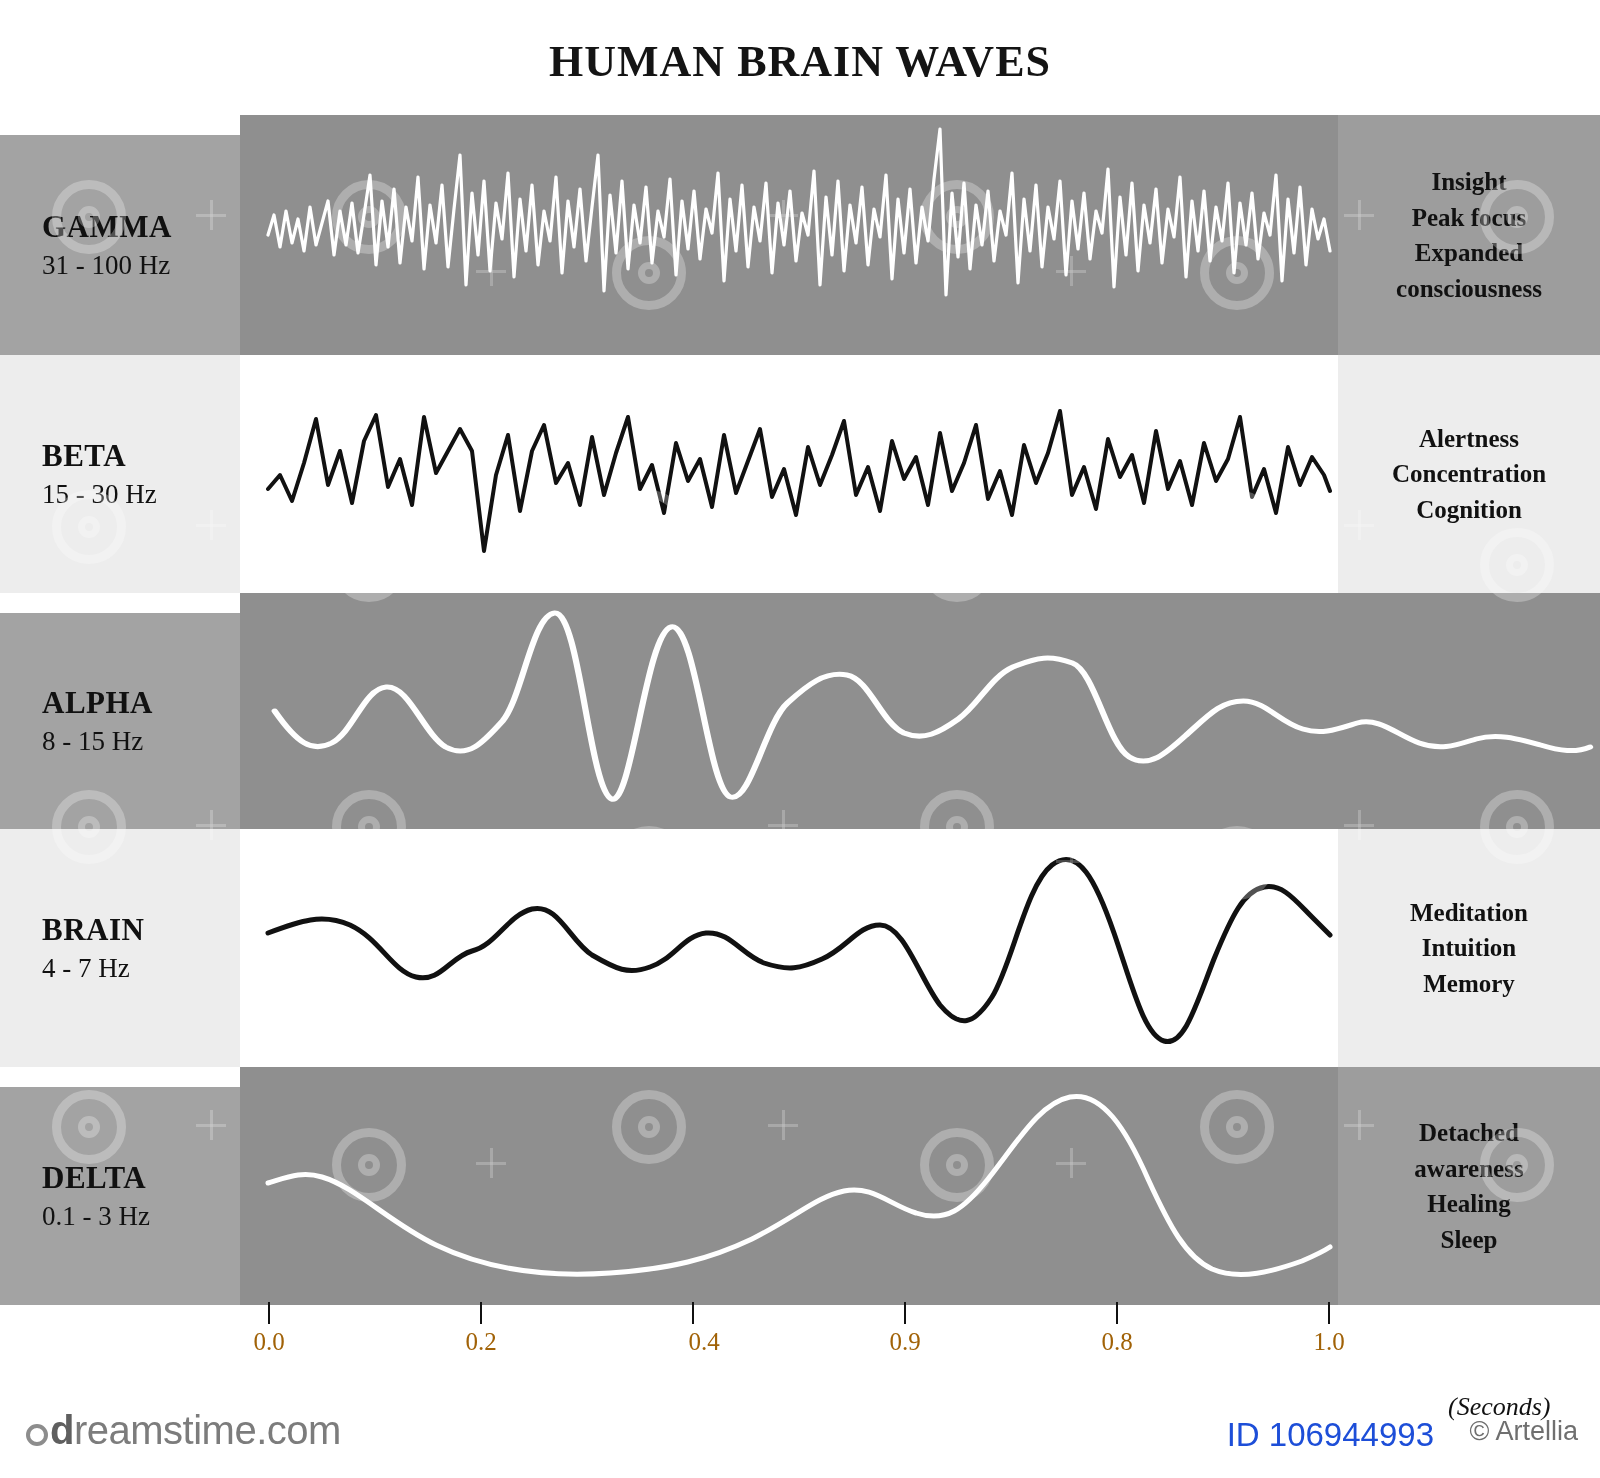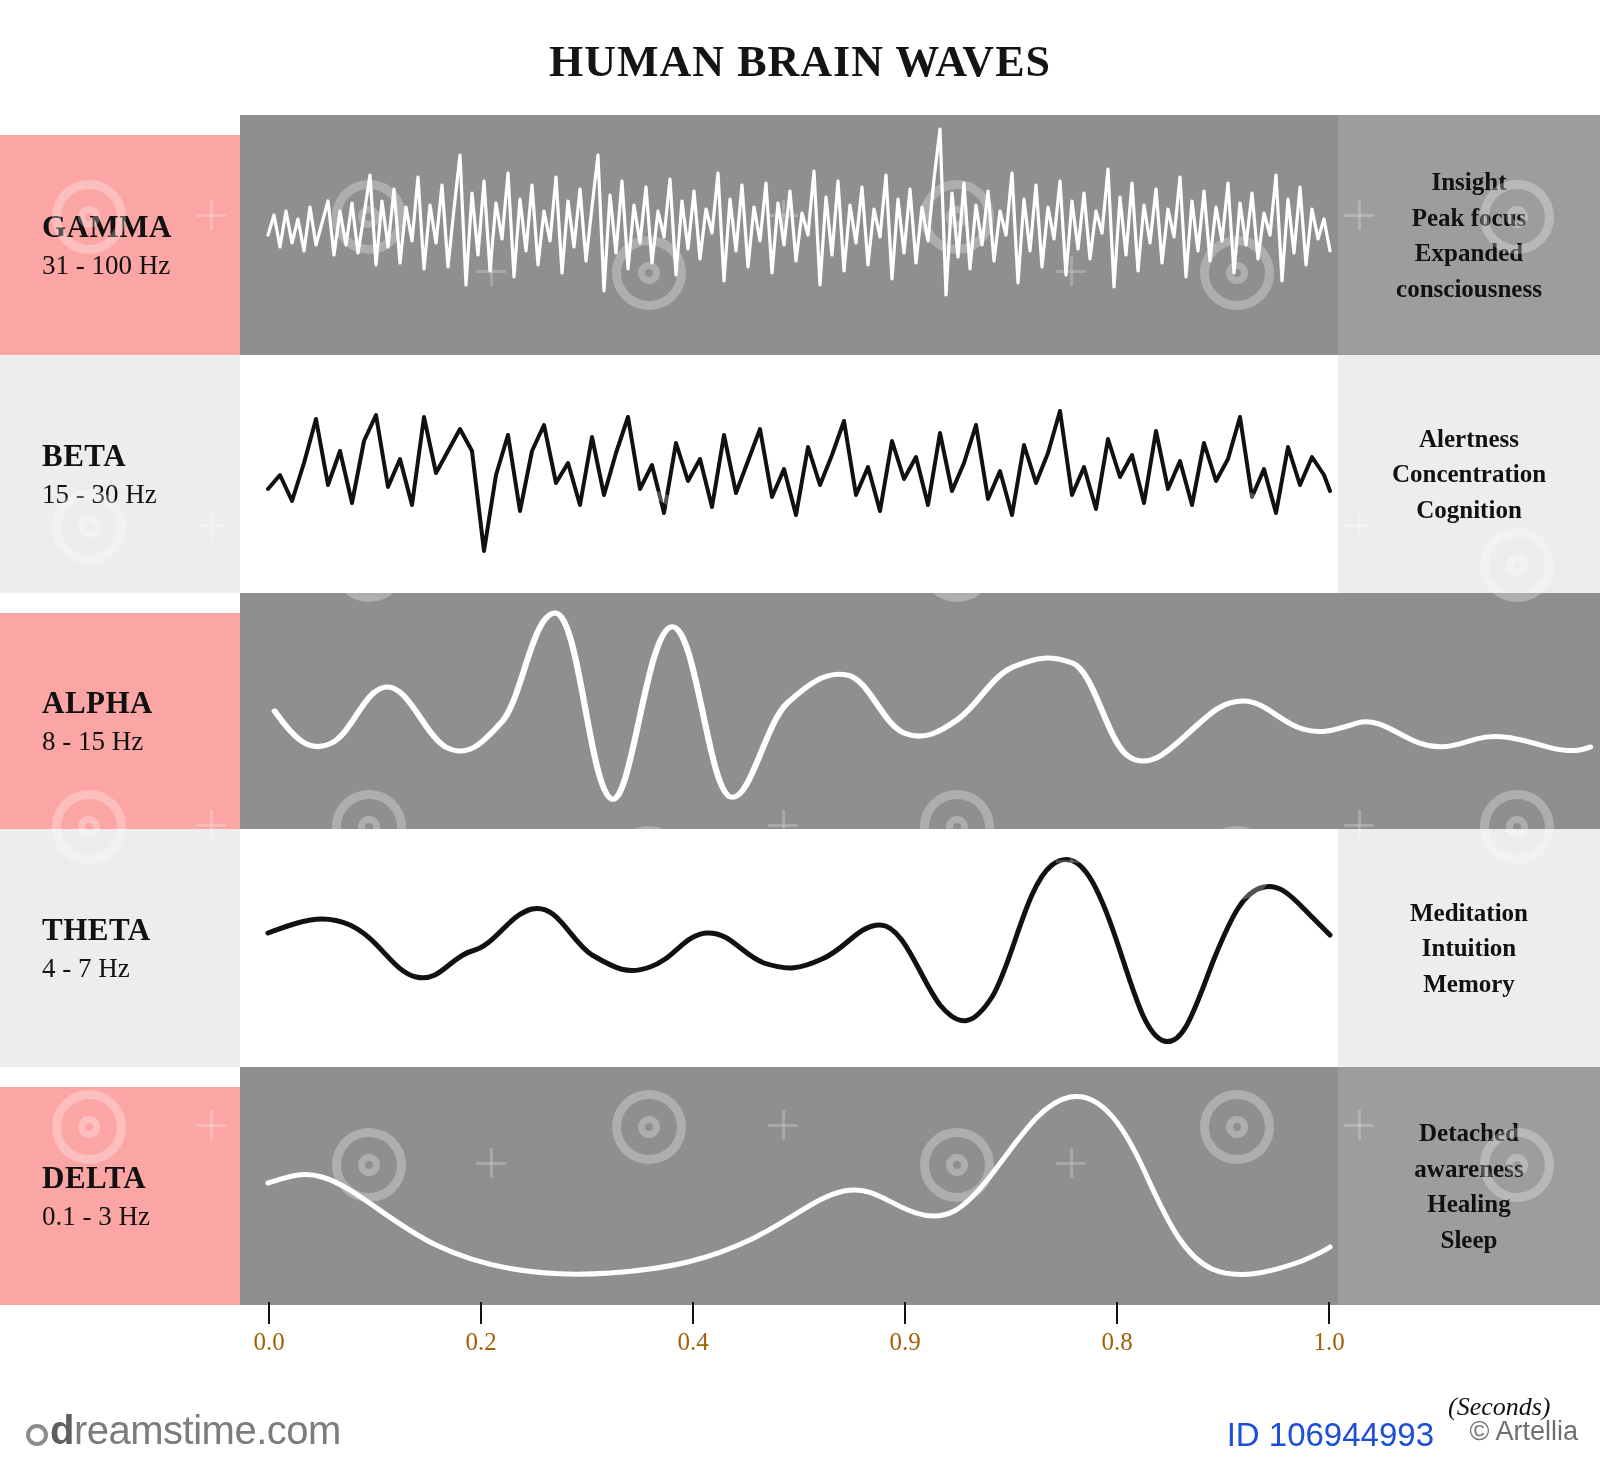--- a/index.html
+++ b/index.html
@@ -100,21 +100,21 @@
   }
   .band-desc div {
     font-size: 25px;
     font-weight: bold;
     color: #111111;
     line-height: 1.42;
     text-align: left;
   }
 
   
-  .shade-dark .band-label { background: #fca5a5; margin-top: 20px; }
+  .shade-dark .band-label { background: #a3a3a3; margin-top: 20px; }
   .shade-dark .band-wave  { background: #8f8f8f; }
   .shade-dark .band-desc  { background: #9d9d9d; }
 
   .shade-light .band-label { background: #ededed; }
   .shade-light .band-wave  { background: #ffffff; }
   .shade-light .band-desc  { background: #ededed; }
 
   
   .axis {
     position: absolute;
@@ -279,21 +279,21 @@
       </div>
       <div class="band-wave">
         <svg viewBox="0 0 1098 236" preserveAspectRatio="none">
           <path fill="none" stroke="#ffffff" stroke-width="5" stroke-linecap="round" stroke-linejoin="round" d="M28,118 C46,150 58,160 74,150 C92,138 100,96 118,94 C136,92 148,140 166,154 C184,166 196,150 212,128 C228,104 236,22 254,20 C274,18 282,196 300,206 C316,214 328,40 348,34 C368,28 378,198 396,204 C412,210 424,130 442,110 C458,92 472,78 490,82 C508,86 518,130 536,140 C552,148 564,140 580,126 C596,112 606,84 624,74 C644,64 654,62 672,70 C690,78 700,150 718,164 C734,176 748,160 764,142 C782,122 792,108 810,108 C828,108 840,130 858,136 C874,142 886,136 902,130 C920,124 934,142 952,150 C970,158 982,152 998,146 C1016,140 1032,146 1050,152 C1066,158 1078,160 1090,154"></path>
         </svg>
       </div>
     </div>
 
     <div class="band-row shade-light" style="top:714px;height:238px;">
       <div class="band-label">
-        <div class="band-name">THETA</div>
+        <div class="band-name">BRAIN</div>
         <div class="band-freq">4 - 7 Hz</div>
       </div>
       <div class="band-wave">
         <svg viewBox="0 0 1098 238" preserveAspectRatio="none">
           <path fill="none" stroke="#111111" stroke-width="5" stroke-linecap="round" stroke-linejoin="round" d="M28,104 C60,92 82,84 110,96 C140,110 152,142 176,148 C200,154 210,128 232,122 C256,116 268,86 292,80 C318,74 330,112 352,126 C376,140 388,146 410,138 C434,130 444,106 466,104 C490,102 502,126 524,134 C548,142 560,140 582,130 C606,120 618,96 640,96 C664,96 680,150 700,176 C720,200 734,196 752,168 C772,136 786,56 812,36 C838,16 856,52 874,104 C892,156 904,206 924,212 C944,218 956,176 974,130 C992,86 1004,62 1024,58 C1042,54 1056,72 1072,88 C1080,96 1086,102 1090,106"></path>
         </svg>
       </div>
       <div class="band-desc">
         <div>Meditation</div>
         <div>Intuition</div>
@@ -322,21 +322,21 @@
   </div>
 
   <div class="axis">
     <div class="tick" style="left:28px;"></div>
     <div class="tick-label" style="left:29px;">0.0</div>
 
     <div class="tick" style="left:240px;"></div>
     <div class="tick-label" style="left:241px;">0.2</div>
 
     <div class="tick" style="left:452px;"></div>
-    <div class="tick-label" style="left:453px;">0.4</div>
+    <div class="tick-label" style="left:464px;">0.4</div>
 
     <div class="tick" style="left:664px;"></div>
     <div class="tick-label" style="left:665px;">0.9</div>
 
     <div class="tick" style="left:876px;"></div>
     <div class="tick-label" style="left:877px;">0.8</div>
 
     <div class="tick" style="left:1088px;"></div>
     <div class="tick-label" style="left:1089px;">1.0</div>
   </div>

